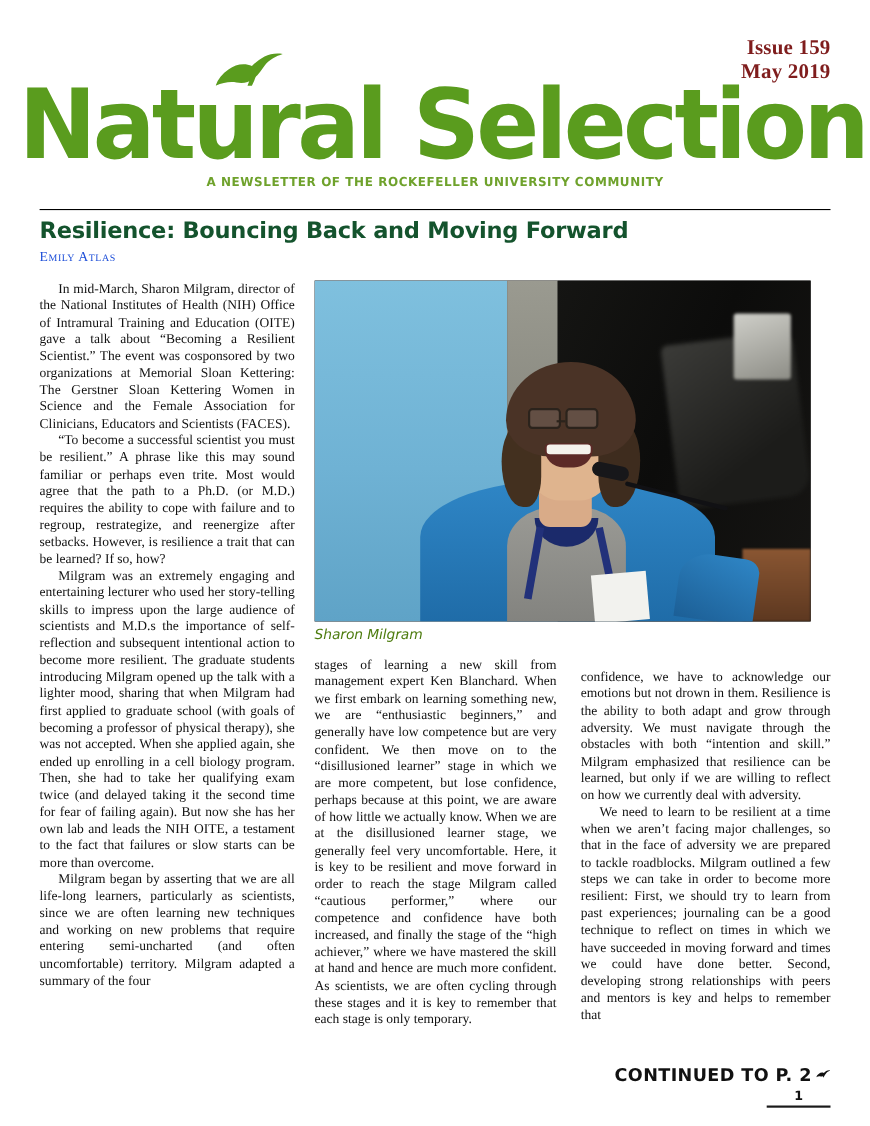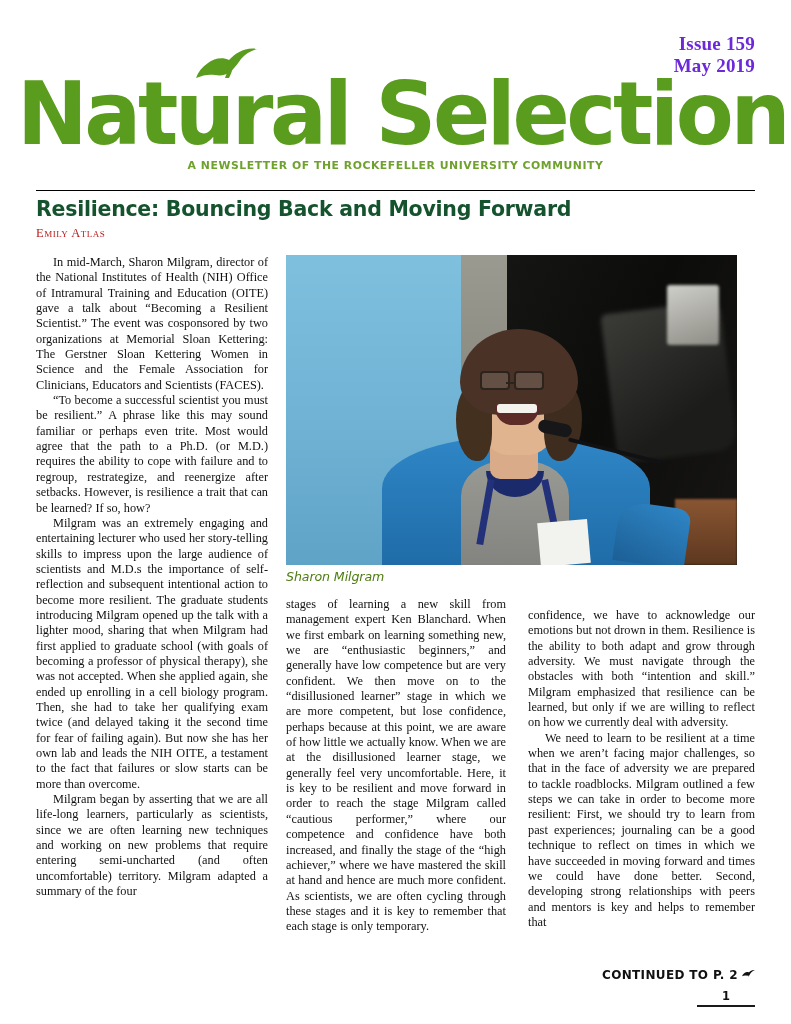--- a/index.html
+++ b/index.html
@@ -20,21 +20,21 @@
     position: absolute;
     inset: 0;
   }
 
   
   .issue-info {
     position: absolute;
     right: 36px;
     top: 33px;
     text-align: right;
-    color: #6d28d9;
+    color: #7f1d1d;
     font-family: "Liberation Serif", serif;
     font-weight: bold;
     font-size: 19px;
     line-height: 1.18;
     letter-spacing: 0.2px;
   }
 
   
   .masthead {
     position: absolute;
@@ -99,21 +99,21 @@
     color: #14532d;
   }
   .byline {
     position: absolute;
     left: 36px;
     top: 226px;
     font-family: "Liberation Serif", serif;
     font-size: 12.5px;
     font-variant: small-caps;
     letter-spacing: 0.5px;
-    color: #b91c1c;
+    color: #1d4ed8;
   }
 
   
   .col {
     position: absolute;
     font-family: "Liberation Serif", serif;
     font-size: 12.3px;
     line-height: 15.35px;
     text-align: justify;
     text-justify: inter-word;
@@ -366,21 +366,21 @@
     letter-spacing: -0.1px;
   }
 
   
   .continued {
     position: absolute;
     right: 36px;
     top: 968px;
     font-family: "DejaVu Sans", sans-serif;
     font-weight: bold;
-    font-size: 12px;
+    font-size: 16px;
     letter-spacing: 0.35px;
     color: #111111;
     display: flex;
     align-items: center;
     gap: 4px;
     margin-left: 17px;
   }
   .continued .mini-bird {
     width: 13px;
     height: 9px;

